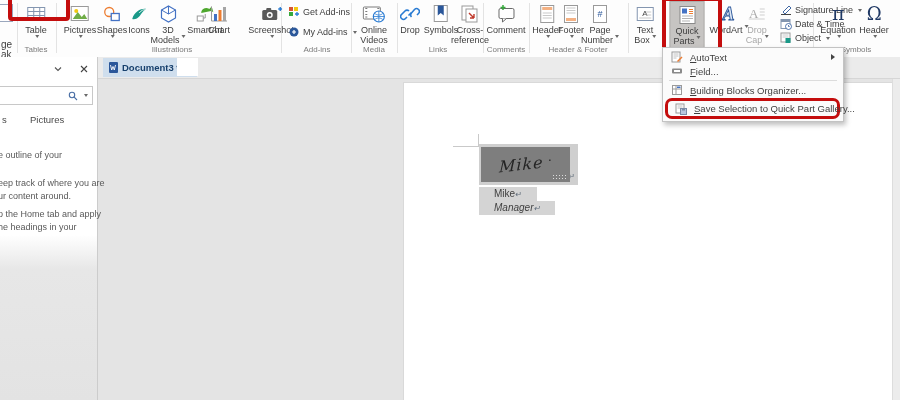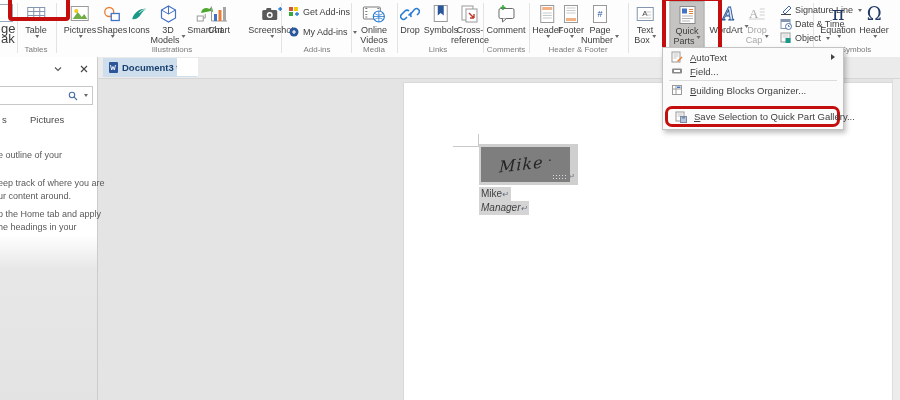--- a/index.html
+++ b/index.html
@@ -14,21 +14,21 @@
         align-items:center;gap:0;font-size:9px;color:#3d3d3d;white-space:nowrap;line-height:10px;text-align:center;}
   .rbtn .ricon{height:22px;display:flex;align-items:center;justify-content:center;}
   .rbtn.pressed{background:#c6c4c2;top:1px;padding:2px 3px 1px 3px;border:1px solid #b0aeac;}
   .rbtn.disabled{color:#a8a8a8;}
   .glabel{position:absolute;bottom:3px;transform:translateX(-50%);font-size:8px;color:#7b7b7b;white-space:nowrap;}
   .rsmall{position:absolute;display:flex;align-items:center;gap:3px;font-size:9px;color:#3d3d3d;white-space:nowrap;}
   .rsmall .sicon{width:13px;height:12px;display:flex;align-items:center;justify-content:center;}
   .cdn{display:inline-block;width:0;height:0;border-left:2.5px solid transparent;
        border-right:2.5px solid transparent;border-top:3px solid #6a6a6a;margin-left:2px;vertical-align:middle;}
   .lrow{display:flex;justify-content:center;}
-  .partialtxt{position:absolute;left:1px;top:24px;font-size:13px;color:#3d3d3d;line-height:10px;}
+  .partialtxt{position:absolute;left:1px;top:40px;font-size:10px;color:#3d3d3d;line-height:10px;}
   .partialicon{position:absolute;left:0px;top:4px;width:12px;height:16px;border:1px solid #9aa7bd;border-left:none;background:#fff;}
 
   
   .redbox{position:absolute;border:4px solid #c40d0d;border-radius:4px;z-index:40;pointer-events:none;}
 
   
   .tabstrip{position:absolute;left:97px;top:57px;width:803px;height:21px;background:#ebebeb;
             border-bottom:1px solid #d6d6d6;z-index:2;}
   .doctab{position:absolute;left:6px;top:1px;height:19px;background:#cfdeed;display:flex;
           align-items:center;gap:4px;padding:0 6px;font-size:9.5px;font-weight:bold;color:#17406d;}
@@ -53,33 +53,33 @@
   .sel-hl{position:absolute;left:75px;top:61px;width:99px;height:41px;background:#cfcfcf;}
   .sig-img{position:absolute;left:77px;top:64px;width:89px;height:35px;background:#7e7e7e;
            display:flex;align-items:center;justify-content:center;}
   .sig-text{font-family:"DejaVu Serif",serif;font-style:italic;font-size:16px;color:#242424;
             transform:rotate(-6deg) skewX(-8deg);letter-spacing:1px;}
   .sig-dot{font-size:14px;color:#2a2a2a;margin-left:4px;transform:translateY(-6px);display:inline-block;}
   .sig-dots{position:absolute;right:2px;bottom:2px;width:16px;height:6px;
             background-image:radial-gradient(#dcdcdc 0.8px,transparent 0.9px);background-size:3px 3px;}
   .pmark{font-size:8px;color:#5f6b7a;}
   .docline{position:absolute;left:75px;font-size:10px;color:#3f3f3f;background:#d4d4d4;
-           padding:0 2px;line-height:13px;white-space:nowrap;}
+           padding:0 15px;line-height:13px;white-space:nowrap;}
 
   
   .qpmenu{position:absolute;left:662px;top:47px;width:180px;background:#fbfbfb;
           border:1px solid #c3c3c3;box-shadow:2px 3px 5px rgba(0,0,0,.25);z-index:50;padding:2px 0 2px 0;}
   .mi{position:relative;display:flex;align-items:center;height:14px;padding:0 6px 0 7px;font-size:9.5px;color:#3f3f3f;}
   .mi .micon{width:13px;height:12px;display:flex;align-items:center;justify-content:center;margin-right:7px;}
   .mlabel{display:block;white-space:nowrap;}
   .mlabel::first-letter{text-decoration:underline;}
   .subarrow{position:absolute;right:8px;width:0;height:0;border-top:3px solid transparent;
             border-bottom:3px solid transparent;border-left:4px solid #444;}
   .msep{height:1px;background:#dcdcdc;margin:2px 6px;}
-  .mi-red{border:3px solid #c40d0d;border-radius:7px;margin:9px 3px 0 2px;}
+  .mi-red{border:3px solid #c40d0d;border-radius:7px;margin:1px 3px 0 2px;}
   .mi-red .mi{height:15px;}
 
   svg{display:block;}
 </style>
 </head>
 <body>
 
 <div id="app">
 
   <div class="ribbon">

